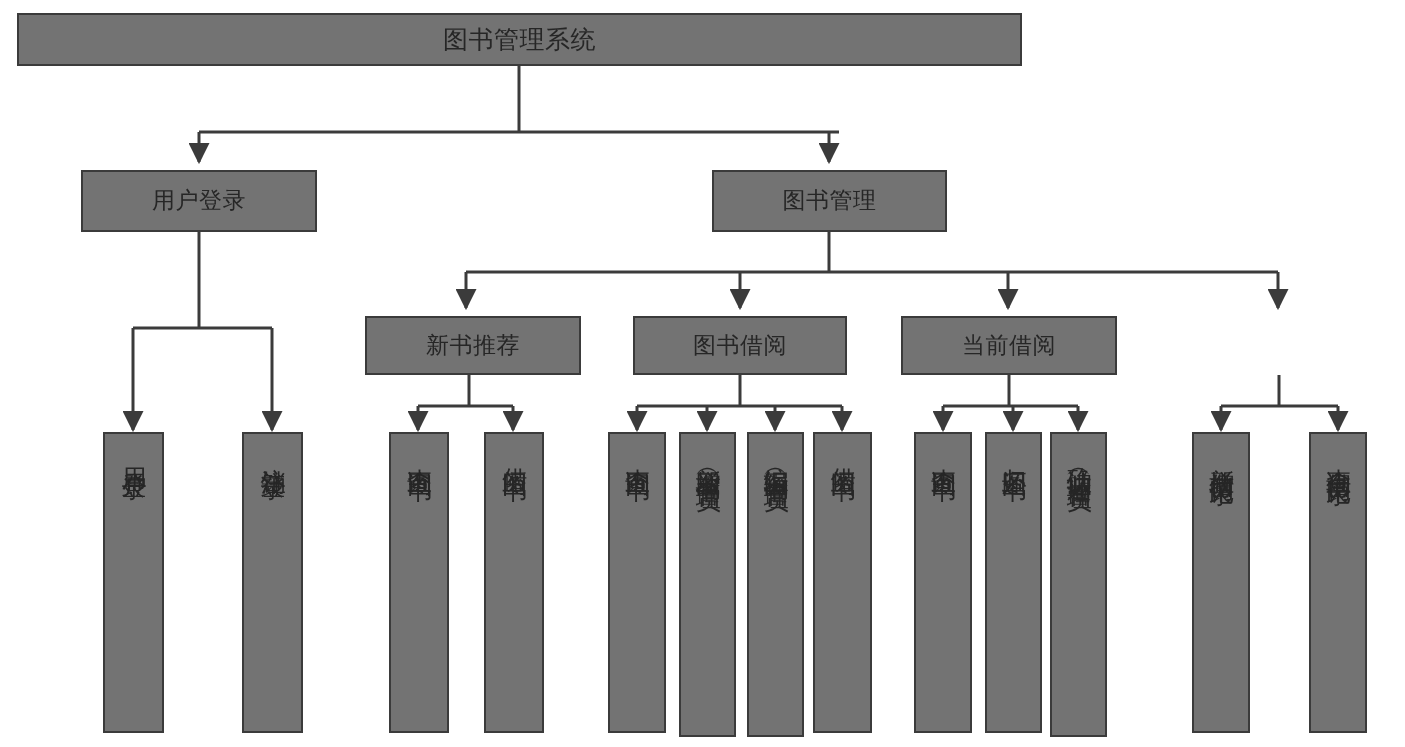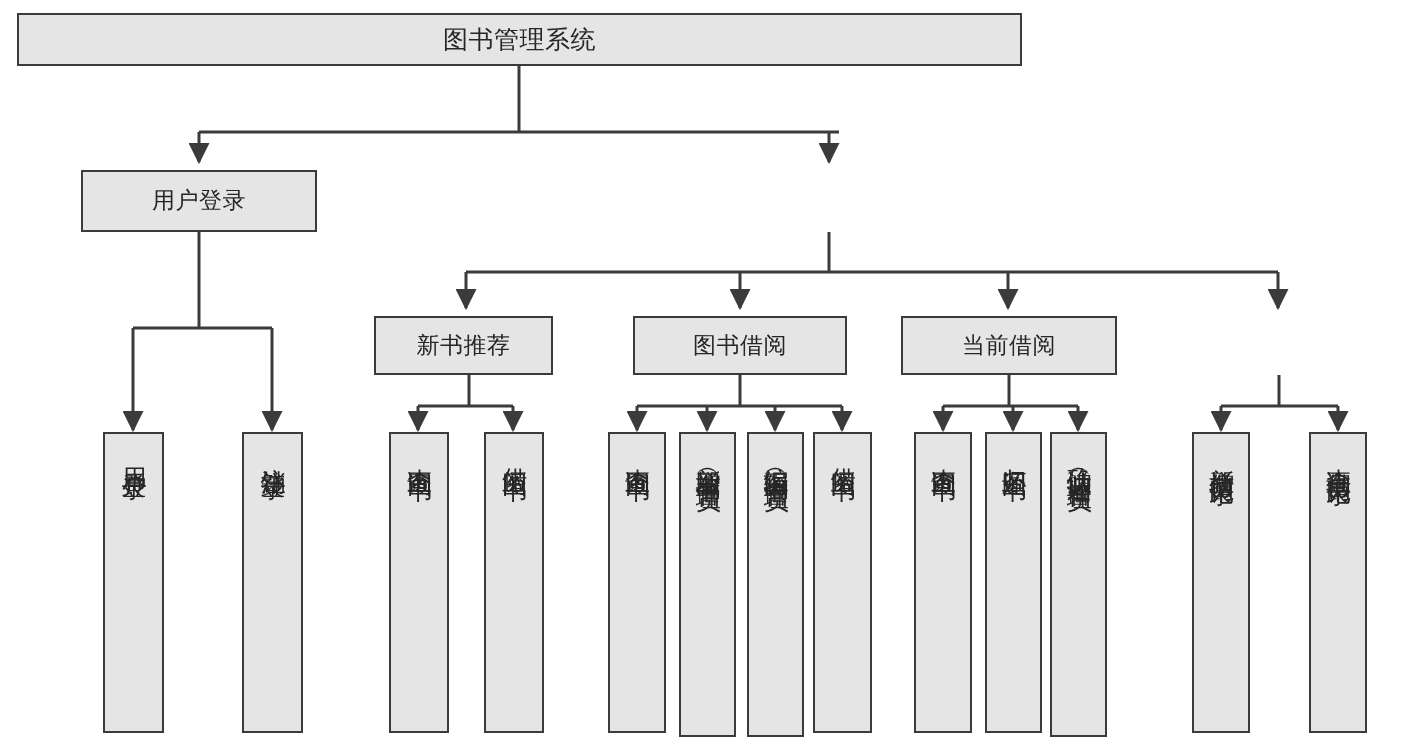--- a/index.html
+++ b/index.html
@@ -21,21 +21,21 @@
     position: absolute;
     left: 0;
     top: 0;
     width: 1405px;
     height: 747px;
   }
   .node {
     position: absolute;
     box-sizing: border-box;
     border: 2px solid #3b3b3b;
-    background: #e5e5e5;
+    background: #737373;
     display: flex;
     align-items: center;
     justify-content: center;
     color: #262626;
   }
   .node-label {
     display: block;
     text-align: center;
     line-height: 1.12;
     color: #262626;
@@ -125,22 +125,25 @@
     </g>
   </svg>
 
   <div class="node horizontal root" style="left:17px; top:13px; width:1005px; height:53px;">
     <span class="node-label">图书管理系统</span>
   </div>
 
   <div class="node horizontal" style="left:81px; top:170px; width:236px; height:62px;">
     <span class="node-label">用户登录</span>
   </div>
+  <div class="node horizontal" style="left:712px; top:170px; width:235px; height:62px;">
+    <span class="node-label">图书管理</span>
+  </div>
 
-  <div class="node horizontal" style="left:374px; top:316px; width:179px; height:59px;">
+  <div class="node horizontal" style="left:365px; top:316px; width:216px; height:59px;">
     <span class="node-label">新书推荐</span>
   </div>
   <div class="node horizontal" style="left:633px; top:316px; width:214px; height:59px;">
     <span class="node-label">图书借阅</span>
   </div>
   <div class="node horizontal" style="left:901px; top:316px; width:216px; height:59px;">
     <span class="node-label">当前借阅</span>
   </div>
 
   <div class="node vertical" style="left:103px; top:432px; width:61px; height:301px;">

